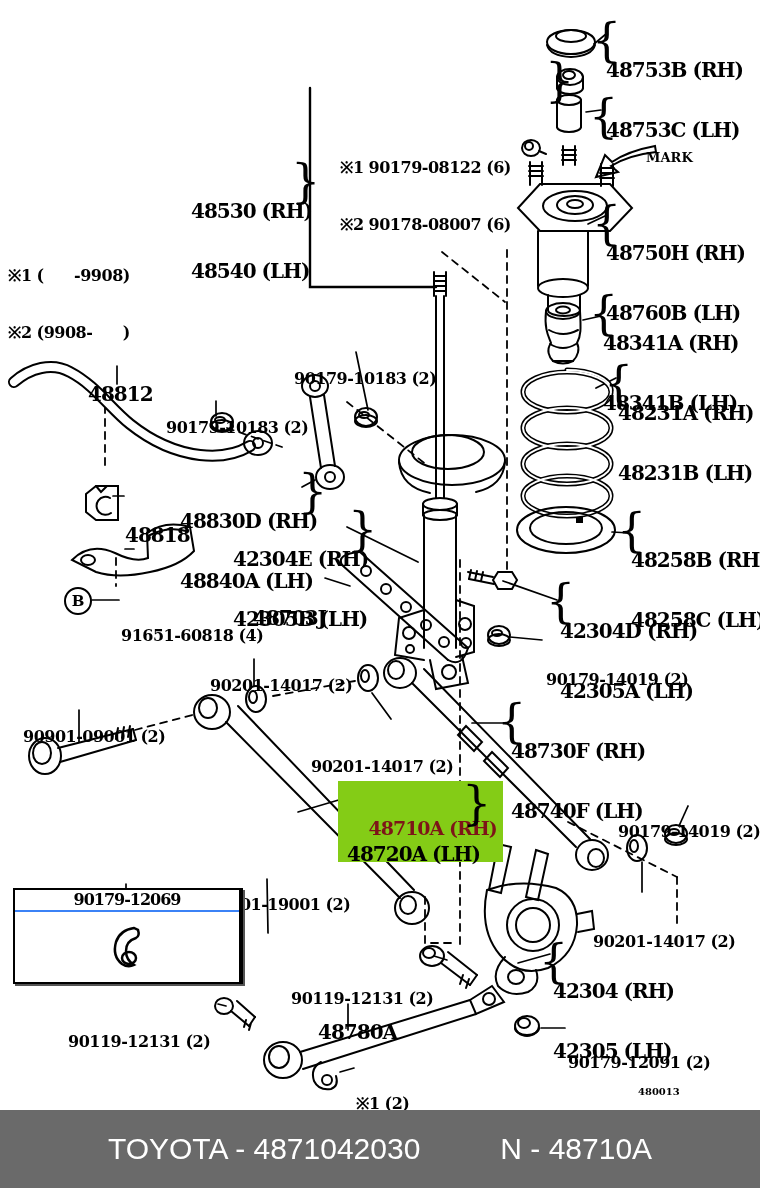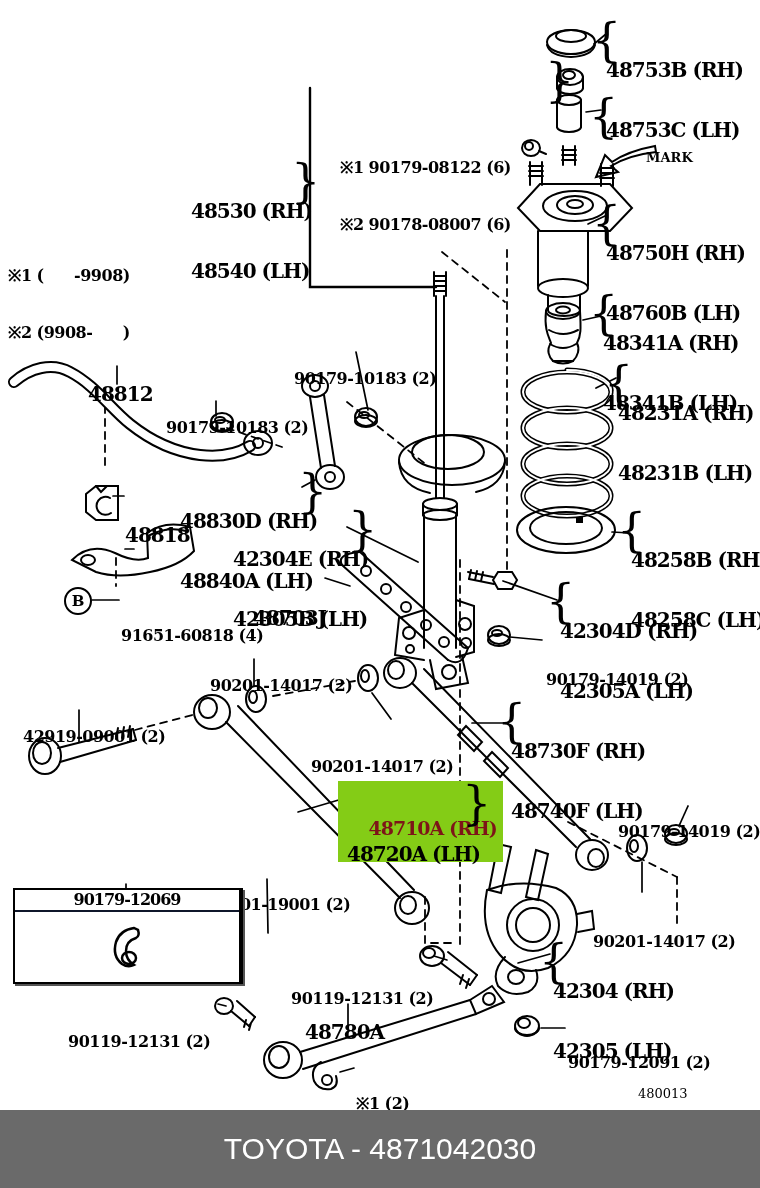--- a/index.html
+++ b/index.html
@@ -14,27 +14,27 @@
   .brace{position:absolute;font-weight:normal;font-size:46px;line-height:40px;
          font-family:"DejaVu Serif",serif;color:#000;z-index:3}
   .hl{position:absolute;background:#84cc16;color:#7d1518;font-weight:bold;font-size:19px;
       line-height:21px;letter-spacing:-1px;padding:16px 6px 2px 8px;white-space:pre;z-index:2}
   .circle-b{position:absolute;width:24px;height:24px;border:2px solid #000;border-radius:50%;
       text-align:center;font:bold 15px/24px "DejaVu Serif",serif;z-index:3;background:#fff}
   .ref-box{position:absolute;display:flex;width:226px;height:92px;border:2px solid #000;
       background:#fff;z-index:3;box-shadow:2px 2px 0 #555}
   .ref-col{flex:1;display:flex;flex-direction:column;min-width:0}
   .ref-col.first{border-right:2px solid #000}
-  .ref-hd{border-bottom:2px solid #0f172a;font:bold 16px/20px "DejaVu Serif",serif;
+  .ref-hd{border-bottom:2px solid #3b82f6;font:bold 16px/20px "DejaVu Serif",serif;
       letter-spacing:-1px;text-align:center;white-space:nowrap;overflow:hidden}
   .ref-icon{flex:1;display:flex;align-items:center;justify-content:center}
   .footer{position:absolute;left:0;top:1110px;width:760px;height:78px;background:#6a6a6a;
       color:#fff;display:flex;align-items:center;justify-content:center;gap:80px;
       font-family:"Liberation Sans",sans-serif;font-size:30px;z-index:4}
-  .dwgno{position:absolute;font-weight:normal;font-size:13px;letter-spacing:0;z-index:3}
+  .dwgno{position:absolute;font-weight:bold;font-size:10px;letter-spacing:0;z-index:3}
 </style>
 </head>
 <body>
 
 <div id="stage">
 
   <svg id="art" width="760" height="1110" viewBox="0 0 760 1110">
     <g fill="none" stroke="#000" stroke-width="2" stroke-linecap="round">
 
       <g stroke-width="1.8" stroke-dasharray="7 6">
@@ -429,21 +429,21 @@
 
   <div class="lbl-sm" style="left:210px;top:638px">
     <span>90201-14017 (2)</span>
   </div>
 
   <div class="lbl-sm" style="left:546px;top:632px">
     <span>90179-14019 (2)</span>
   </div>
 
   <div class="lbl-sm" style="left:23px;top:689px">
-    <span>42919-09001 (2)</span>
+    <span>90901-09001 (2)</span>
   </div>
 
   <div class="lbl-sm" style="left:311px;top:719px">
     <span>90201-14017 (2)</span>
   </div>
 
   <div class="lbl" style="left:511px;top:701px">
     <span>48730F (RH)</span>
     <span>48740F (LH)</span>
   </div>
@@ -488,35 +488,36 @@
   <div class="lbl-sm" style="left:291px;top:951px">
     <span>90119-12131 (2)</span>
   </div>
 
   <div class="lbl" style="left:553px;top:941px">
     <span>42304 (RH)</span>
     <span>42305 (LH)</span>
   </div>
   <div class="brace" style="left:539px;top:941px">{</div>
 
-  <div class="lbl" style="left:305px;top:982px">
+  <div class="lbl" style="left:318px;top:982px">
     <span>48780A</span>
   </div>
 
   <div class="lbl-sm" style="left:68px;top:994px">
     <span>90119-12131 (2)</span>
   </div>
 
   <div class="lbl-sm" style="left:568px;top:1015px">
     <span>90179-12091 (2)</span>
   </div>
 
   <div class="lbl-sm" style="left:356px;top:1056px">
     <span>※1 (2)</span>
   </div>
 
   <div class="dwgno" style="left:638px;top:1086px">480013</div>
 
   <div class="footer">
     <span>TOYOTA - 4871042030</span>
+    <span>N - 48710A</span>
   </div>
 
 </div>
 
 </body></html>

